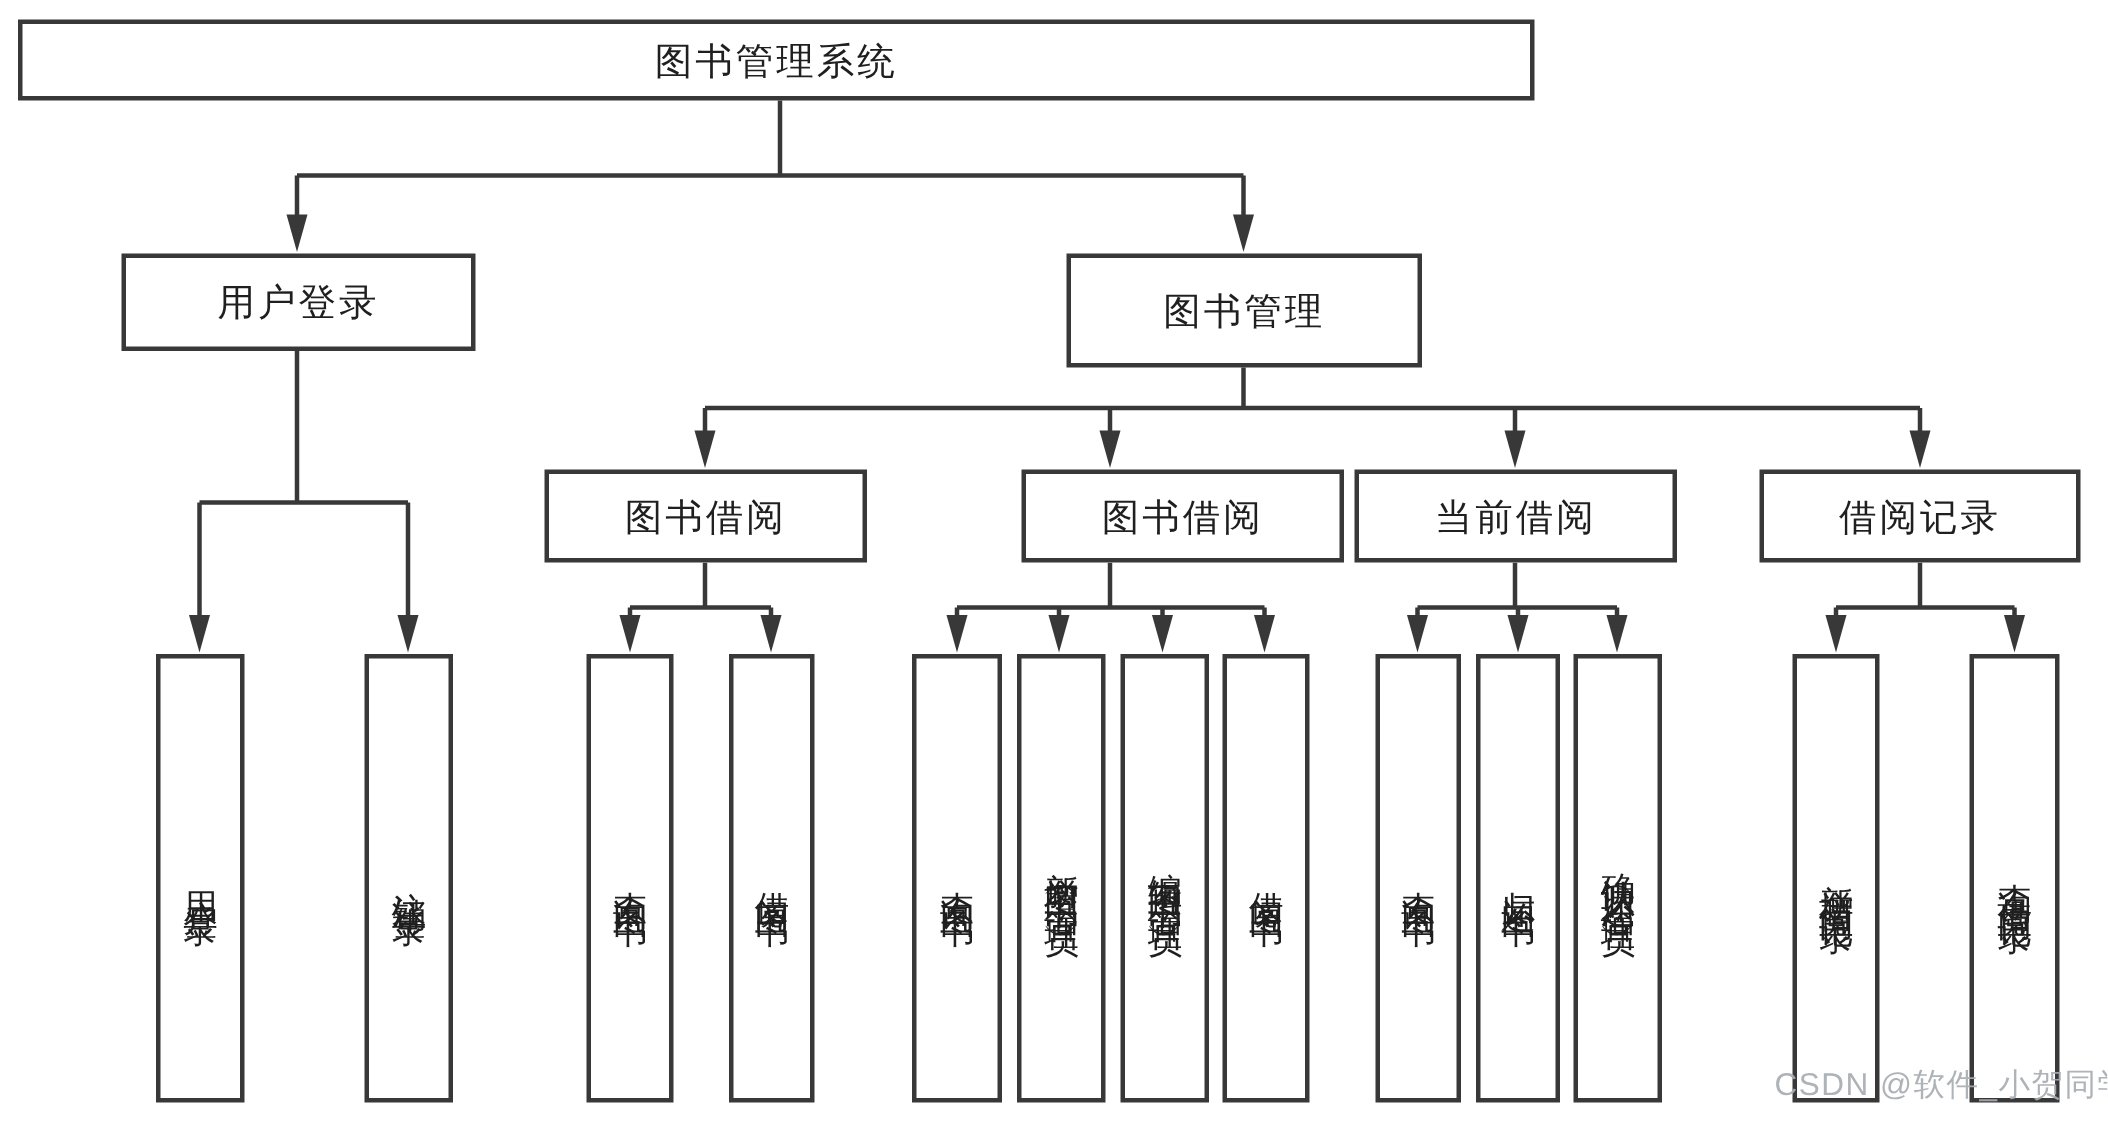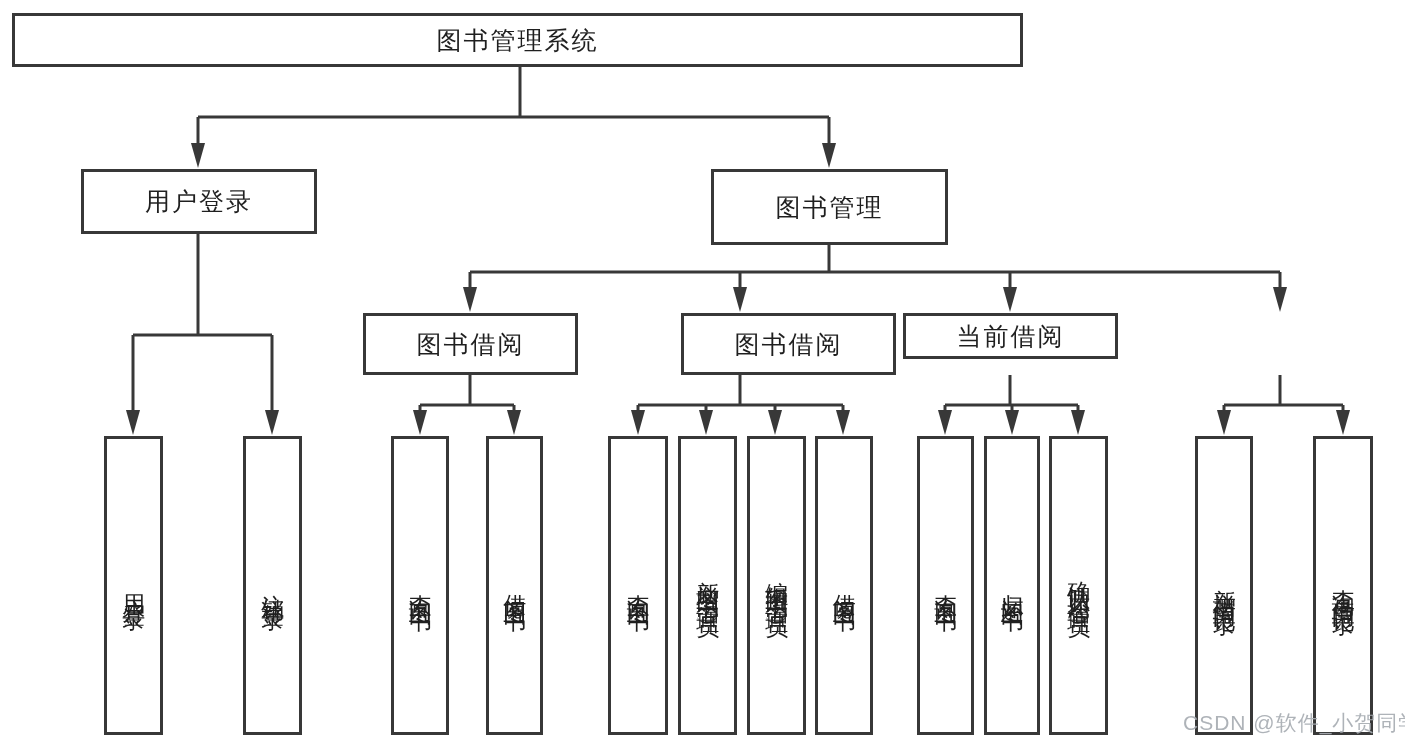--- a/index.html
+++ b/index.html
@@ -148,22 +148,25 @@
   <div class="node node-h" style="left:711px; top:169px; width:237px; height:76px;">
     <span class="label">图书管理</span>
   </div>
 
   <div class="node node-h" style="left:363px; top:313px; width:215px; height:62px;">
     <span class="label">图书借阅</span>
   </div>
   <div class="node node-h" style="left:633px; top:313px; width:215px; height:62px;margin-left:48px;">
     <span class="label">图书借阅</span>
   </div>
-  <div class="node node-h" style="left:903px; top:313px; width:215px; height:46px;">
+  <div class="node node-h" style="left:903px; top:313px; width:215px; height:62px;">
     <span class="label">当前借阅</span>
+  </div>
+  <div class="node node-h" style="left:1173px; top:313px; width:214px; height:62px;">
+    <span class="label">借阅记录</span>
   </div>
 
   <div class="node node-v" style="left:104px; top:436px; width:59px; height:299px;">
     <span class="label">用户登录</span>
   </div>
   <div class="node node-v" style="left:243px; top:436px; width:59px; height:299px;">
     <span class="label">注销登录</span>
   </div>
 
   <div class="node node-v" style="left:391px; top:436px; width:58px; height:299px;">

